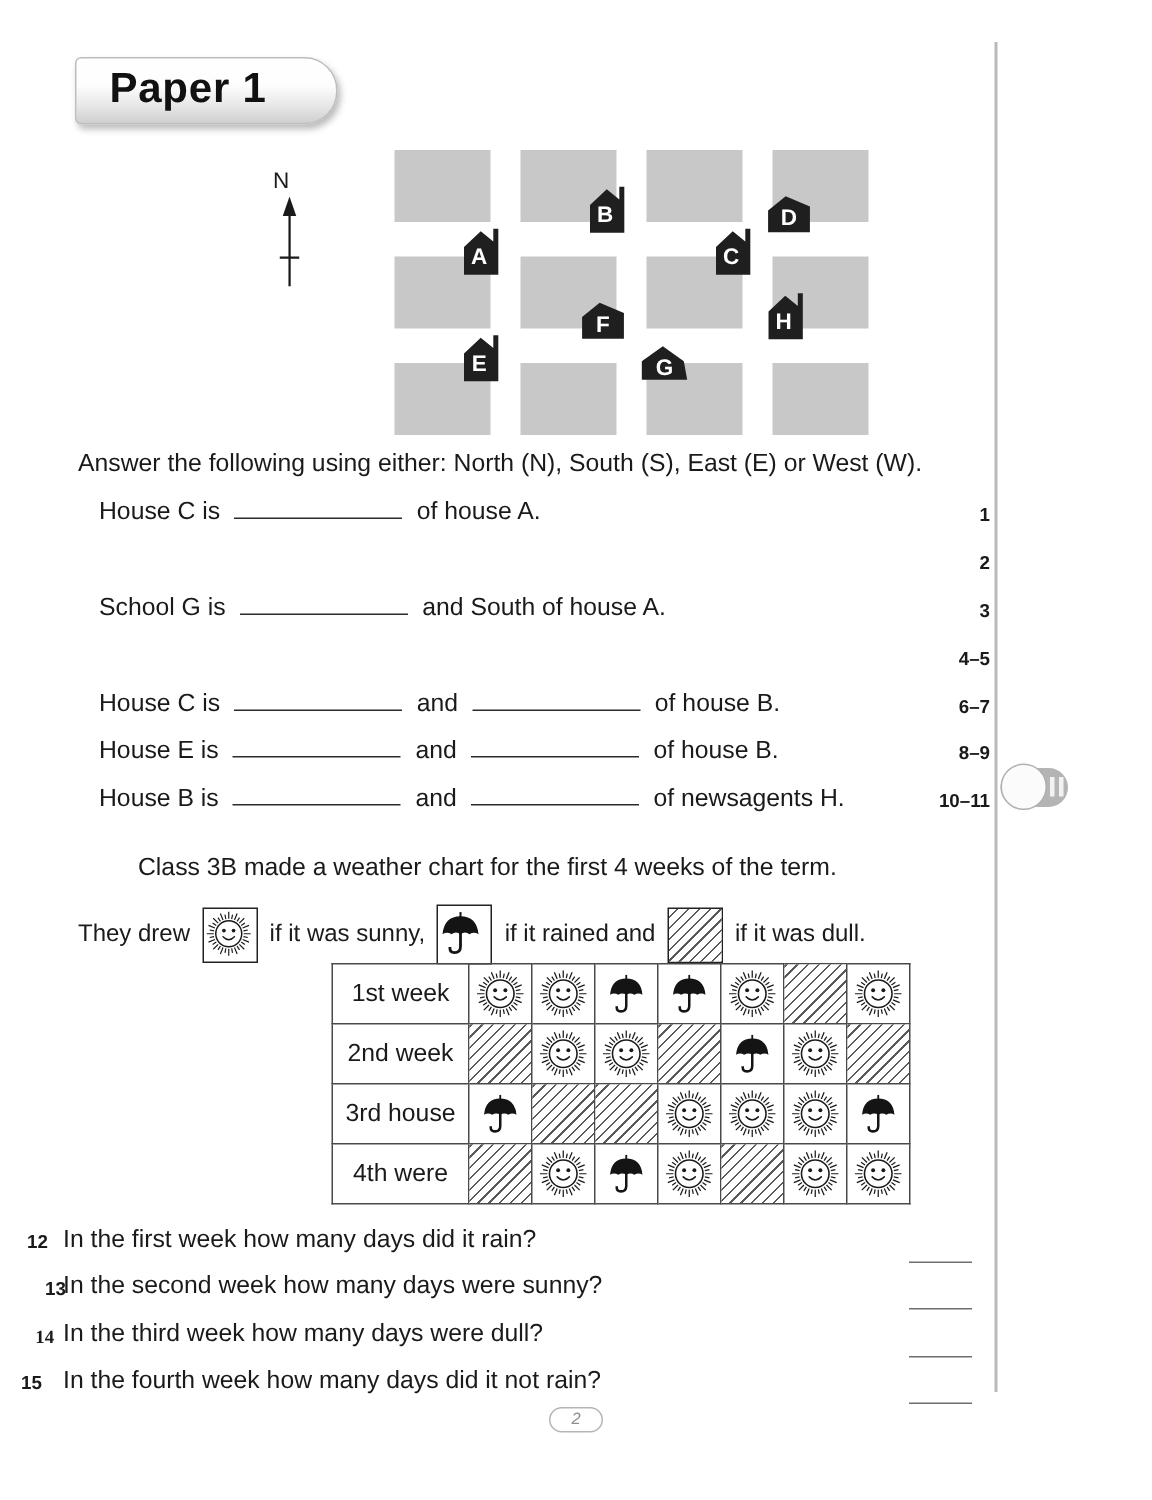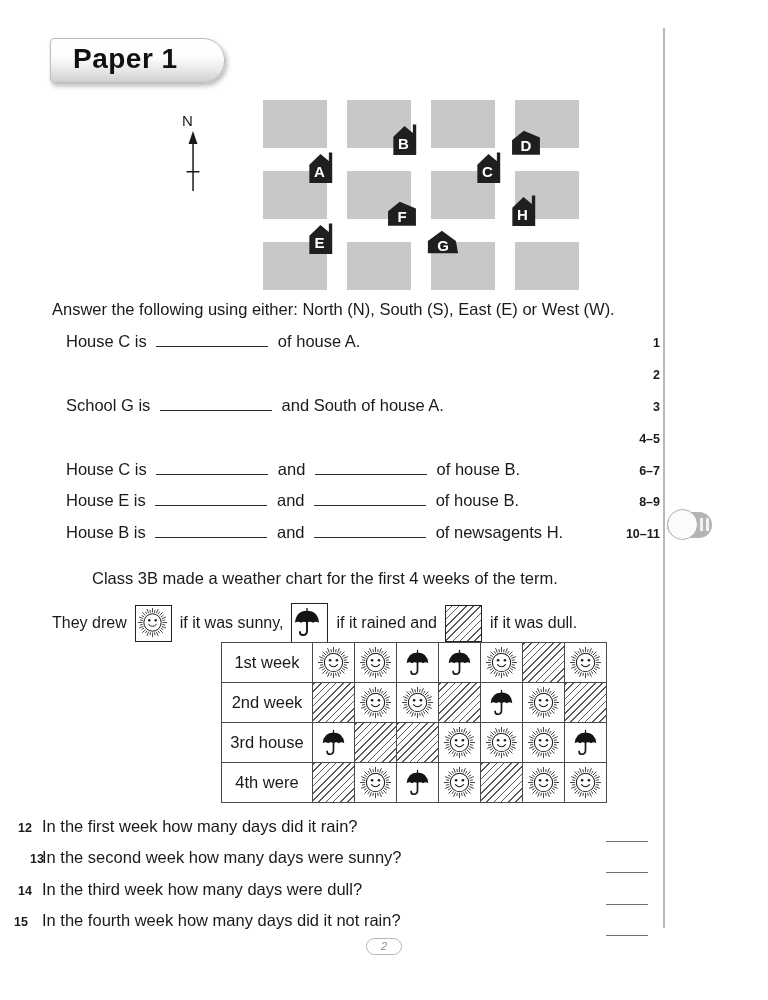--- a/index.html
+++ b/index.html
@@ -1124,21 +1124,21 @@
       <span class="qnum" style="left: 0px; right: auto; width: 22px; text-align: center;">12</span>
       <span class="qtext" style="left: 28px;">In the first week how many days did it rain?</span>
       <span class="blank" style="position: absolute; left: 592px; top: 12px; width: 42px; border-bottom-color: rgb(111, 111, 111);"></span>
     </div>
     <div class="qrow" style="left: 14px; top: 848px; width: 640px;">
       <span class="qnum" style="left: 0px; right: auto; width: 22px; text-align: left; margin-left: 16px;">13</span>
       <span class="qtext" style="left: 28px;">In the second week how many days were sunny?</span>
       <span class="blank" style="position: absolute; left: 592px; top: 12px; width: 42px; border-bottom-color: rgb(111, 111, 111);"></span>
     </div>
     <div class="qrow" style="left: 14px; top: 880px; width: 640px;">
-      <span class="qnum" style="left: 0px; right: auto; width: 22px; text-align: center;">14</span>
+      <span class="qnum" style="left: 0px; right: auto; width: 22px; text-align: right; font-family: Liberation Serif, serif;">14</span>
       <span class="qtext" style="left: 28px;">In the third week how many days were dull?</span>
       <span class="blank" style="position: absolute; left: 592px; top: 12px; width: 42px; border-bottom-color: rgb(111, 111, 111);"></span>
     </div>
     <div class="qrow" style="left: 14px; top: 911px; width: 640px;">
       <span class="qnum" style="left: 0px; right: auto; width: 22px; text-align: left;">15</span>
       <span class="qtext" style="left: 28px;">In the fourth week how many days did it not rain?</span>
       <span class="blank" style="position: absolute; left: 592px; top: 12px; width: 42px; border-bottom-color: rgb(111, 111, 111);"></span>
     </div>
   </div>
 

